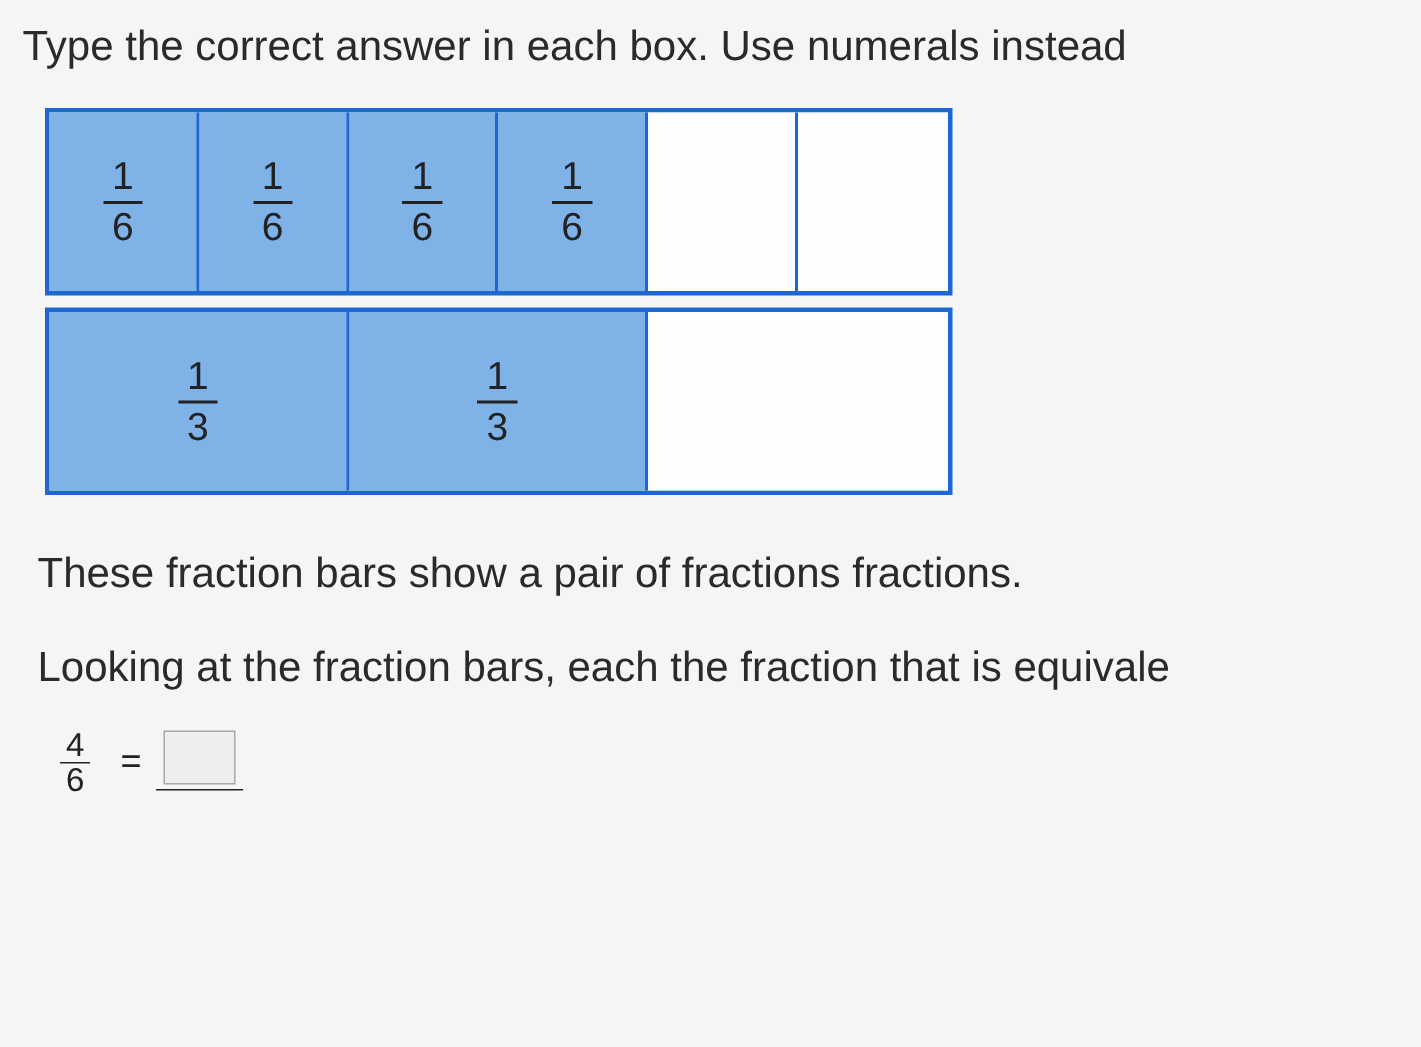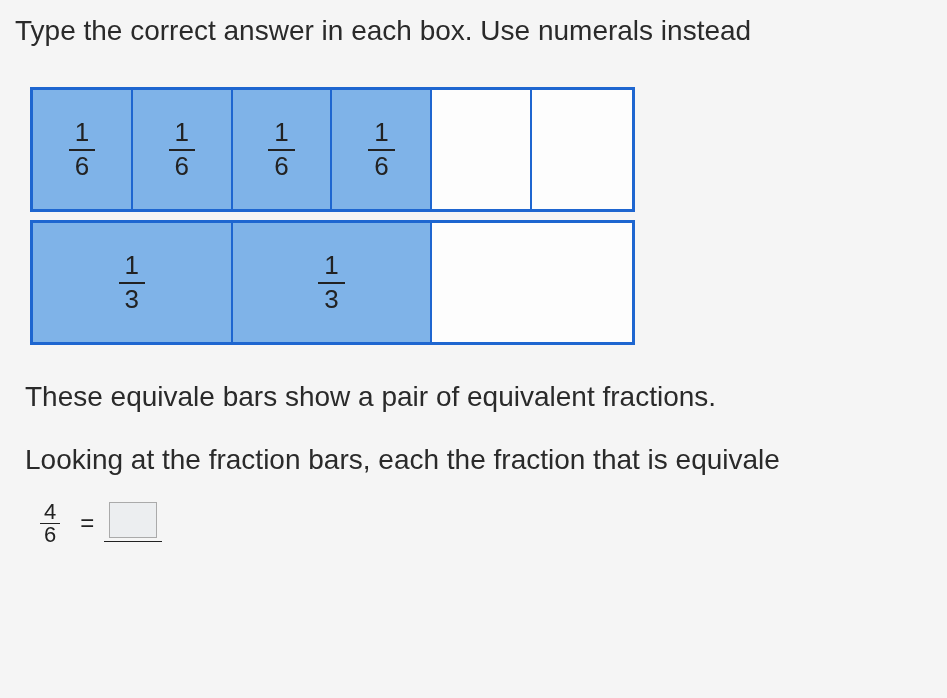--- a/index.html
+++ b/index.html
@@ -7,21 +7,21 @@
       font-family: Arial, Helvetica, sans-serif;
       background: #f5f5f5;
       padding: 15px;
       width: 947px;
       height: 698px;
       color: #222;
     }
     .instruction {
       font-size: 28px;
       color: #2a2a2a;
-      margin-bottom: 40px;
+      margin-bottom: 25px;
       font-weight: 400;
     }
     .bars-container {
       margin-left: 15px;
       margin-bottom: 30px;
     }
     .fraction-bar {
       display: flex;
       width: 605px;
       height: 125px;
@@ -145,21 +145,21 @@
       <span class="cell-fraction">
         <span class="num">1</span>
         <span class="den">3</span>
       </span>
     </div>
     <div class="fraction-cell third empty"></div>
   </div>
 
 </div>
 
-<div class="explain">These equivale bars show a pair of equivalent fractions.</div>
+<div class="explain">These fraction bars show a pair of fractions fractions.</div>
 <div class="explain">Looking at the fraction bars, each the fraction that is equivale</div>
 
 <div class="answer-row">
   <span class="small-fraction">
     <span class="num">4</span>
     <span class="den">6</span>
   </span>
   <span class="equals">=</span>
   <span class="answer-fraction">
     <input class="input-box" value="" style="">

